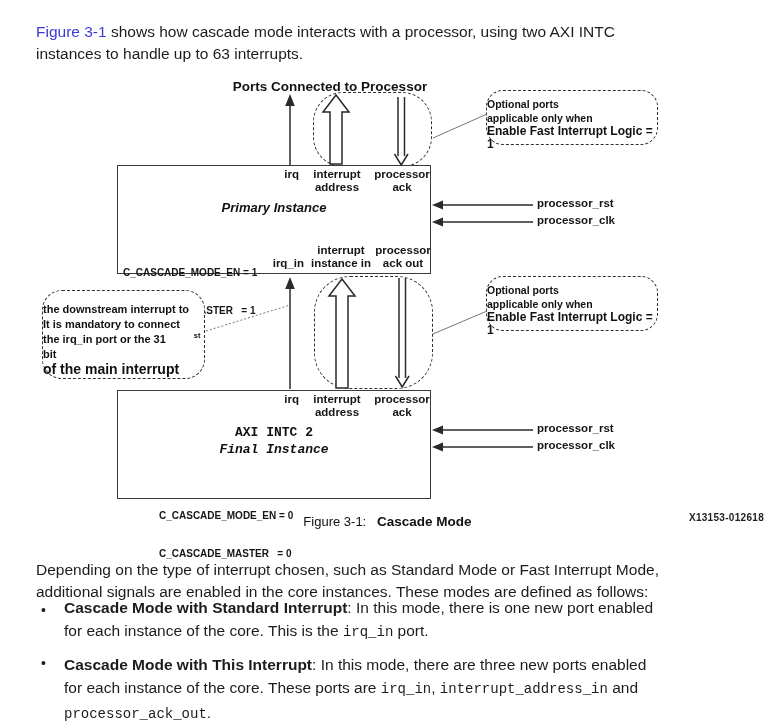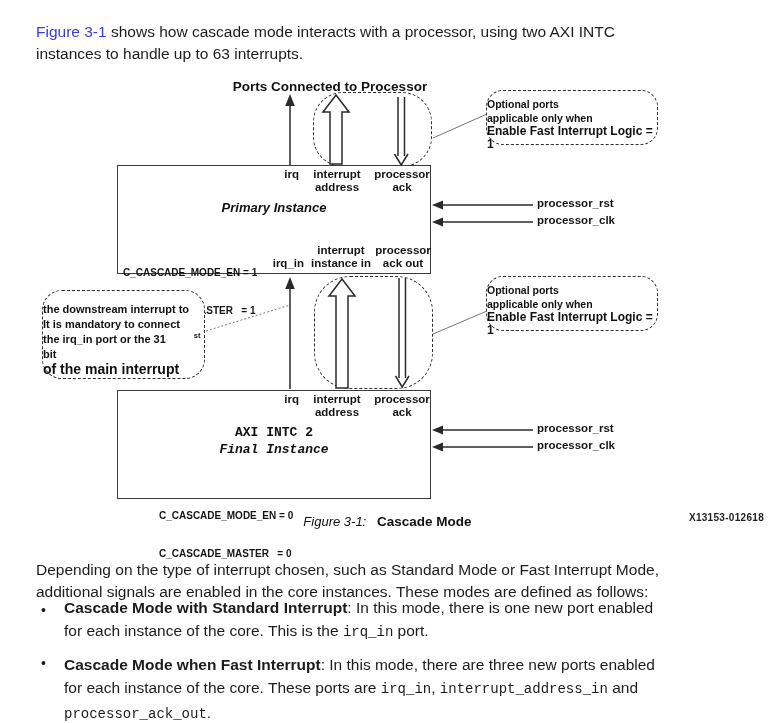--- a/index.html
+++ b/index.html
@@ -19,21 +19,21 @@
   .callout .cl{font-size:10.5px;line-height:13.5px;}
   .callout .cl-small{font-size:12px;line-height:13px;}
   .dlabel{position:absolute;font-weight:bold;font-size:11.5px;line-height:13px;color:#151515;text-align:center;}
   .dparam{position:absolute;font-weight:bold;font-size:10px;line-height:12.5px;color:#151515;white-space:pre;}
   .dtitle{position:absolute;font-weight:bold;font-size:13.5px;color:#111;text-align:center;}
   .iname{position:absolute;left:0;right:0;text-align:center;font-weight:bold;font-size:13px;line-height:17px;color:#111;}
   .iinst{font-style:italic;}
   .rport{position:absolute;font-weight:bold;font-size:11.5px;color:#151515;}
   .svg-layer{position:absolute;left:0;top:0;pointer-events:none;}
   .caption{position:absolute;left:0;width:775px;text-align:center;font-size:13px;color:#111;}
-  .caption .cap-label{font-style:italic;}
+  .caption .cap-label{}
   .caption .cap-title{font-weight:bold;font-size:13.5px;}
   .bullet-dot{position:absolute;left:41px;font-size:14px;}
   .bullet-text{position:absolute;left:64px;width:680px;font-size:15.5px;line-height:23px;}
   .partnum{position:absolute;left:648px;width:116px;text-align:right;font-weight:bold;
            font-size:10px;letter-spacing:.3px;color:#222;}
   sup.st{font-size:7.5px;vertical-align:super;line-height:0;padding-left:28px;}
 </style>
 </head>
 <body>
 
@@ -161,17 +161,17 @@
   <div class="caption" style="top:514px;"><span class="cap-label">Figure 3-1:</span><span>&nbsp;&nbsp;&nbsp;</span><span class="cap-title">Cascade Mode</span></div>
 
   <p class="para pre" style="top:543px;">Depending on the type of interrupt chosen, such as Standard Mode or Fast Interrupt Mode,
 additional signals are enabled in the core instances. These modes are defined as follows:</p>
 
   <div class="bullet-dot" style="top:602px;">•</div>
   <div class="bullet-text pre" style="top:596px;"><span class="b">Cascade Mode with Standard Interrupt</span><span>: In this mode, there is one new port enabled
 for each instance of the core. This is the </span><span class="mono">irq_in</span><span> port.</span></div>
 
   <div class="bullet-dot" style="top:655px;">•</div>
-  <div class="bullet-text pre" style="top:653px;"><span class="b">Cascade Mode when Fast Interrupt</span><span>: In this mode, there are three new ports enabled
+  <div class="bullet-text pre" style="top:653px;"><span class="b">Cascade Mode with This Interrupt</span><span>: In this mode, there are three new ports enabled
 for each instance of the core. These ports are </span><span class="mono">irq_in</span><span>, </span><span class="mono">interrupt_address_in</span><span> and
 </span><span class="mono">processor_ack_out</span><span>.</span></div>
 
 </div>
 
 </body></html>

